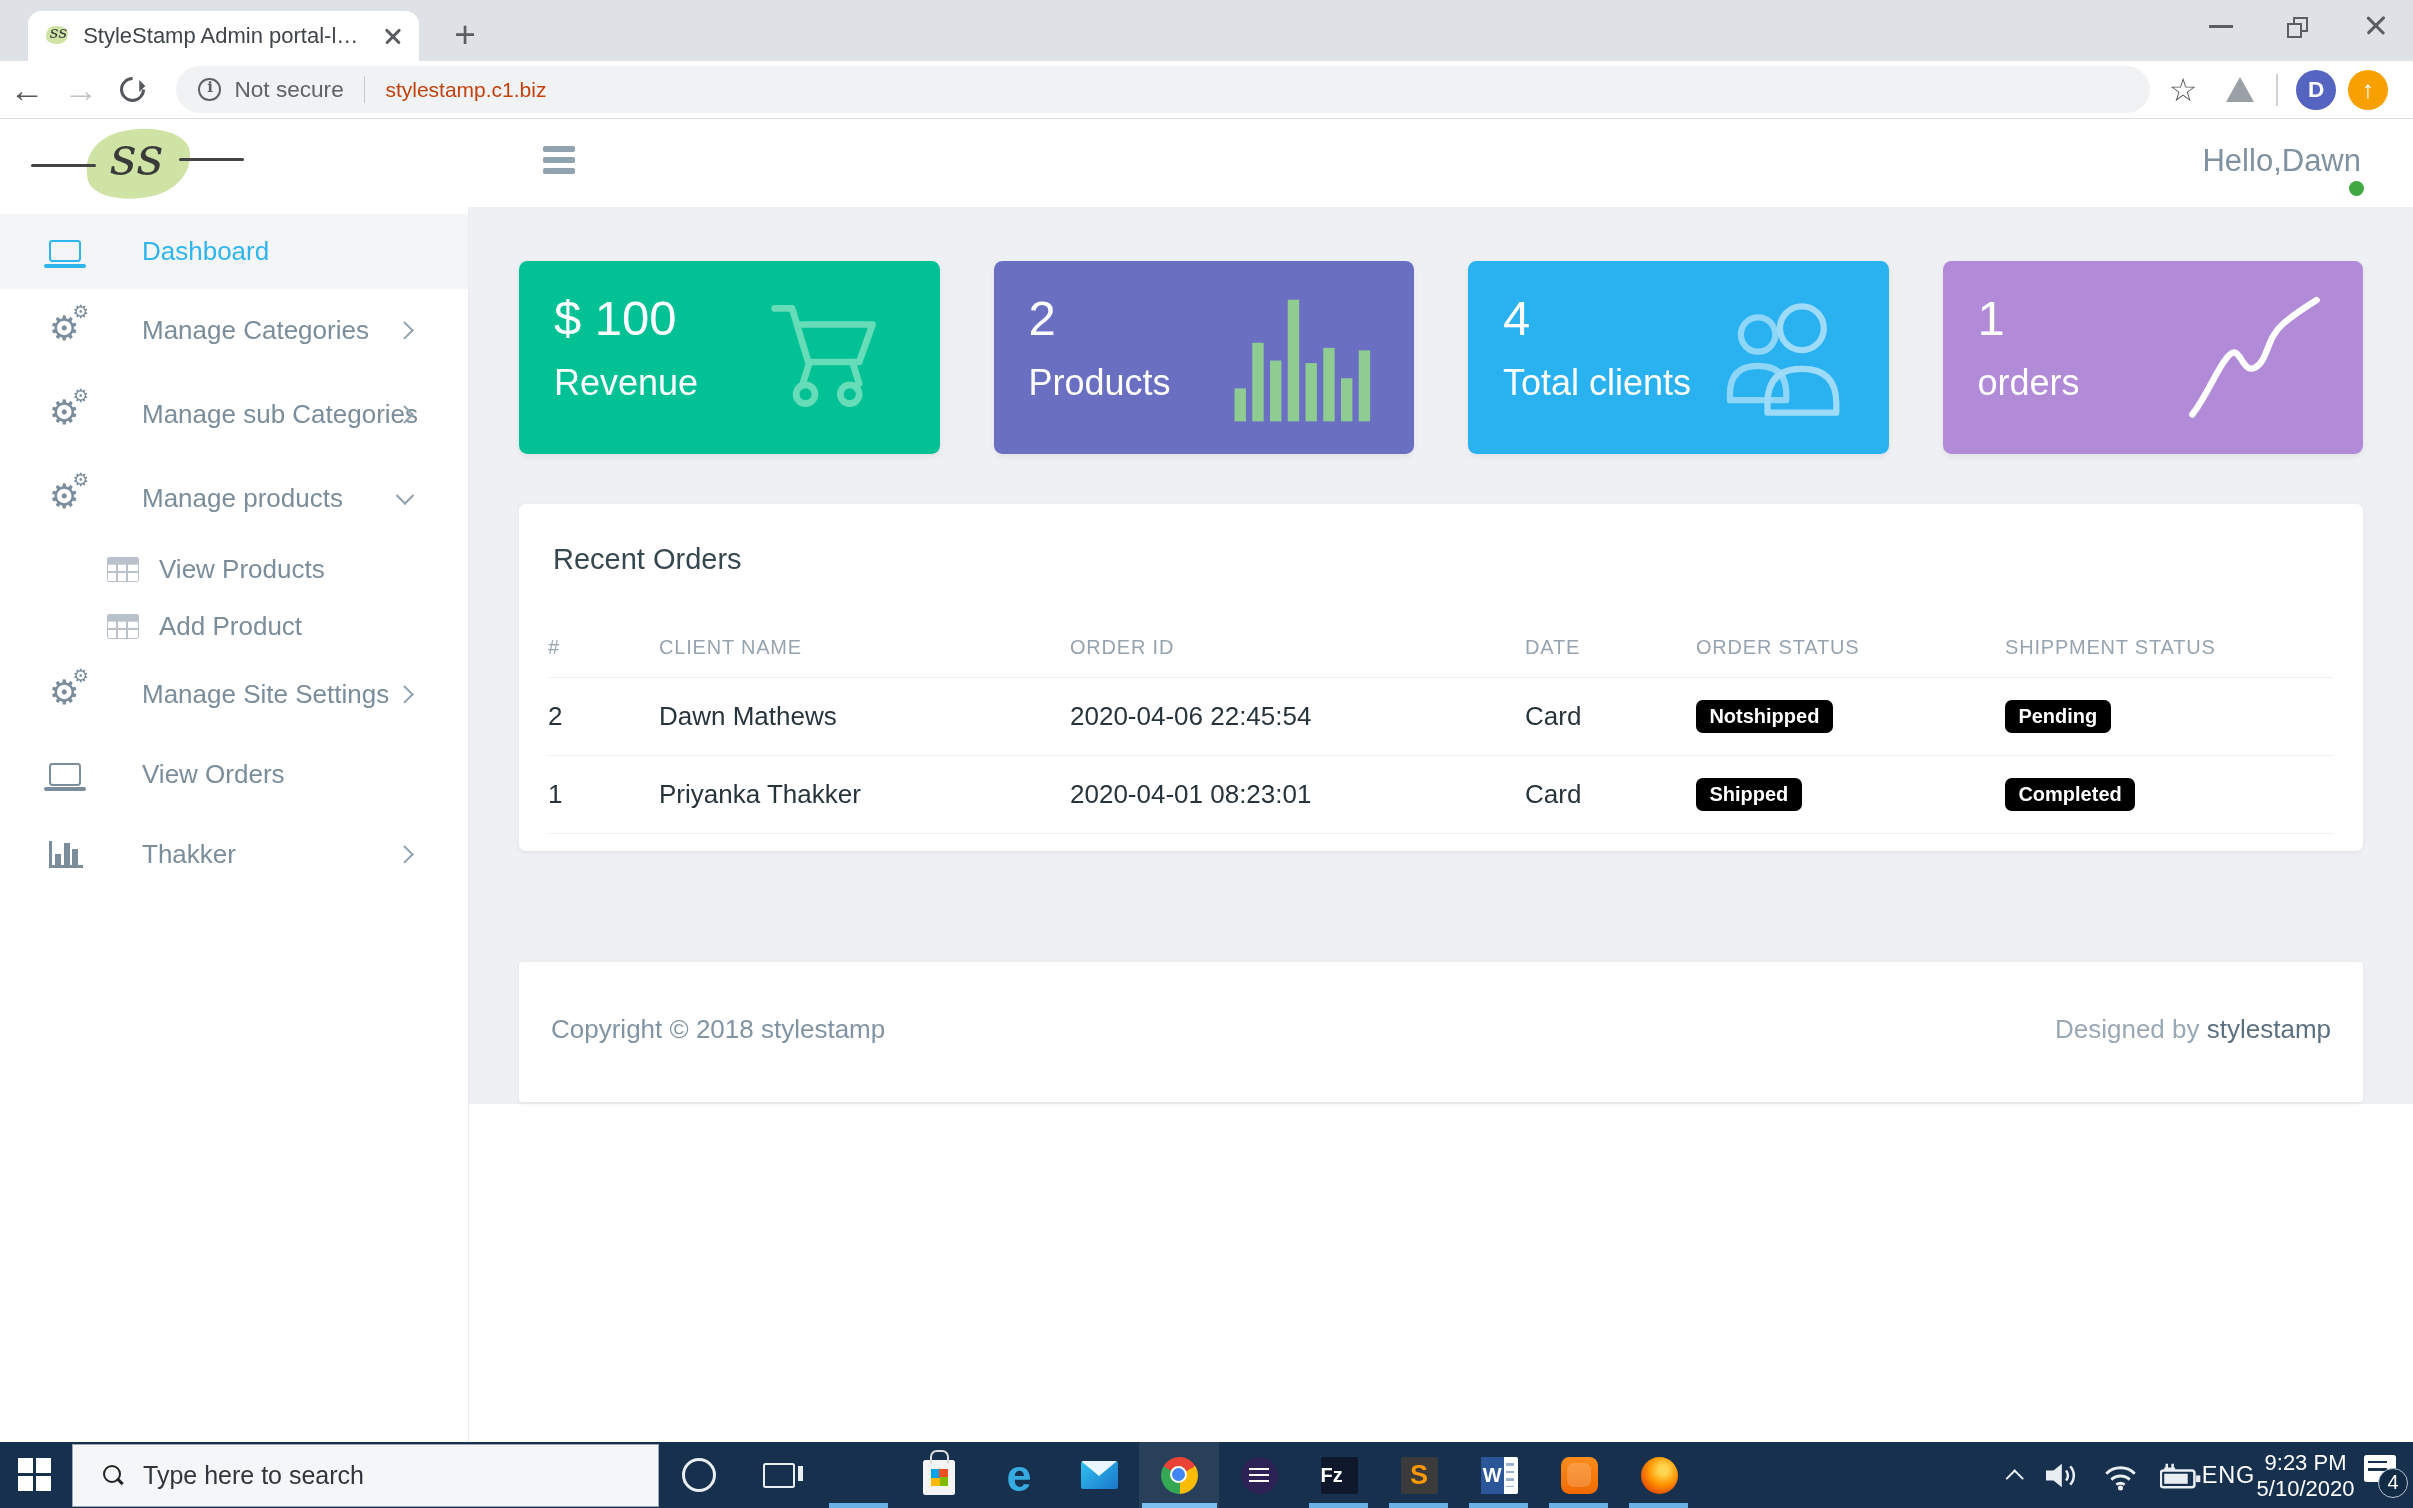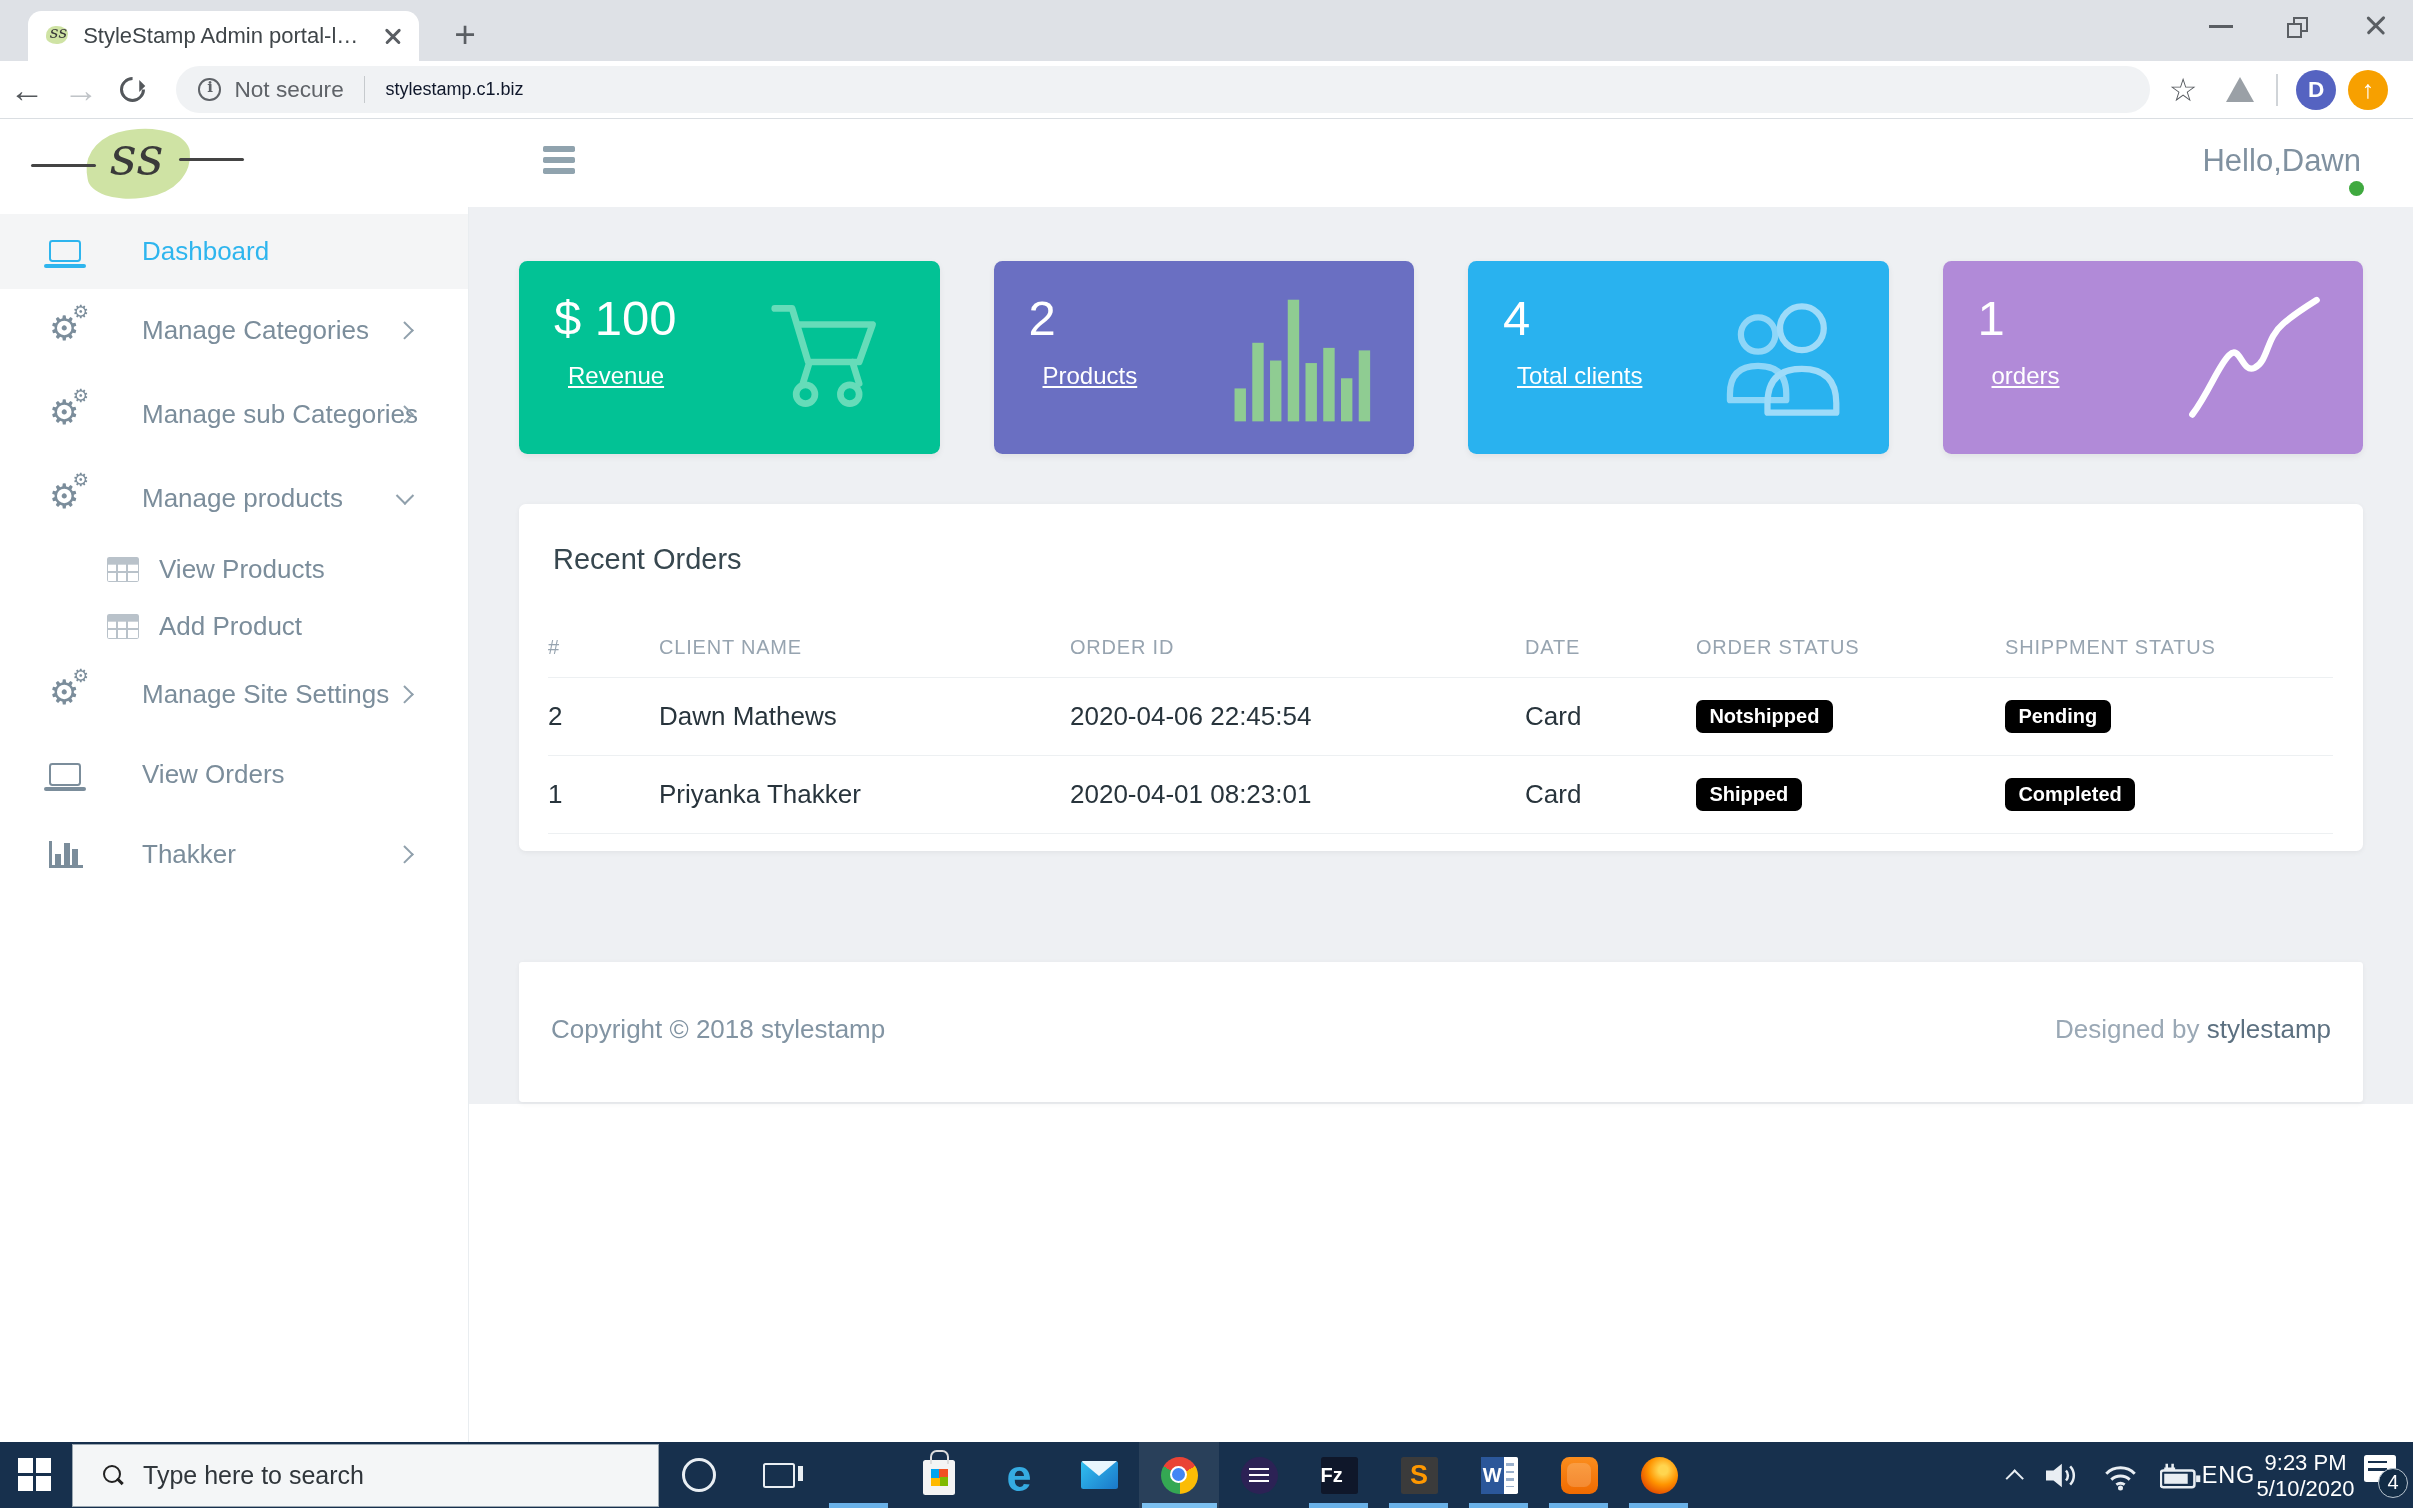--- a/index.html
+++ b/index.html
@@ -30,21 +30,21 @@
   .toolbar { position:absolute; left:0; top:61px; width:2413px; height:58px; background:#fff; border-bottom:1.7px solid #dadee2; display:flex; align-items:center; }
   .navbtn { font-size:35px; color:#54585c; width:54px; text-align:center; }
   .navbtn.disabled { color:#c0c4c8; }
   .reload { position:relative; width:25px; height:25px; border:3.4px solid #54585c; border-radius:50%; border-top-color:transparent; transform:rotate(45deg); margin:0 18.4px 0 11.7px; }
   .reload::after { content:""; position:absolute; top:-8.4px; right:-3.4px; border:6.7px solid transparent; border-bottom-color:#54585c; transform:rotate(45deg); }
   .urlbar { position:relative; height:47px; flex:0 0 1974px; margin-left:13.4px; background:#f0f2f4; border-radius:23.5px; display:flex; align-items:center; }
   .info-ic { width:22.6px; height:22.6px; border:2.5px solid #5f6368; border-radius:50%; margin-left:22px; position:relative; }
   .info-ic::after { content:"i"; position:absolute; left:6.7px; top:-2.5px; font:bold 15px "DejaVu Serif", serif; color:#5f6368; }
   .sec-label { margin-left:13.4px; font-size:22.6px; color:#5f6368; }
   .url-sep { width:1.7px; height:27px; background:#c6cacd; margin:0 20px; }
-  .url-text { font-size:18px; color:#0f172a; }
+  .url-text { font-size:21px; color:#c2410c; }
   .star { font-size:32px; color:#565a5f; margin-left:18.4px; }
   .ext-drive { width:0; height:0; border-left:14.2px solid transparent; border-right:14.2px solid transparent; border-bottom:25px solid #9aa0a6; margin-left:28.5px; }
   .tb-sep { width:1.7px; height:32px; background:#d0d4d8; margin-left:22px; }
   .avatar { width:40px; height:40px; border-radius:50%; background:#5563c1; color:#fff; font-size:22.6px; font-weight:bold; text-align:center; line-height:40px; margin-left:18.4px; }
   .update-btn { width:40px; height:40px; border-radius:50%; background:#f7a000; color:#fff; font-size:25px; font-weight:bold; text-align:center; line-height:39px; margin-left:11.7px; }
 
   
   .page { position:absolute; left:0; top:121px; width:2413px; height:1322px; background:#fff; }
   .app-header { position:absolute; left:0; top:0; width:2413px; height:86px; background:#fff; }
   .logo { position:absolute; left:46px; top:3.4px; width:180px; height:80px; }
@@ -81,21 +81,21 @@
   .ic-chart { width:34px; height:27px; border-left:3.4px solid currentColor; border-bottom:3.4px solid currentColor; display:flex; align-items:flex-end; padding-left:3.4px; }
   .ic-chart i { width:5.9px; margin-right:2.5px; background:currentColor; }
   .ic-chart i:nth-child(1){height:11.7px;} .ic-chart i:nth-child(2){height:22px;} .ic-chart i:nth-child(3){height:16px;}
 
   .content { position:absolute; left:469px; top:86px; width:1944px; height:1212px;border-radius:29px; }
   .content-bg { position:absolute; left:0; top:0; width:1944px; height:897px; background:#eef0f3; }
 
   .cards { position:absolute; left:50px; top:54px; width:1844px; display:flex; gap:54px; }
   .card { position:relative; width:421px; height:193px; border-radius:8.4px; box-shadow:0 2.5px 6.7px rgba(0,0,0,0.06); color:#fff; }
   .card-val { position:absolute; left:35px; top:28.5px; font-size:49px; }
-  .card-label { position:absolute; left:49px; top:101px; font-size:24px;text-decoration:underline; }
+  .card-label { position:absolute; left:35px; top:101px; font-size:36px; }
   .card-icon { position:absolute; right:25px; top:17px; width:168px; height:159px; display:flex; align-items:center; justify-content:center; }
 
   .panel { position:absolute; background:#fff; border-radius:6.7px; box-shadow:0 1.7px 5px rgba(0,0,0,0.05); }
   .orders-panel { left:50px; top:297px; width:1844px; height:347px; }
   .orders-title { position:absolute; left:34px; top:39px; font-size:29px; color:#37474f; }
   .orders-grid { position:absolute; left:29px; top:117px; width:1785px; display:grid; grid-template-columns:111px 411px 455px 171px 309px auto; }
   .oh { font-size:20px; letter-spacing:0.8px; color:#97a4b0; padding:15px 0 18.4px 0; border-bottom:1.7px solid #edf0f2; }
   .oc { font-size:26px; color:#28343c; padding:22px 0; border-bottom:1.7px solid #edf0f2; display:flex; align-items:center; }
   .badge { display:inline-block; background:#000000; color:#fff; font-size:20px; font-weight:bold; padding:5px 13.4px; border-radius:6.7px; }
 

